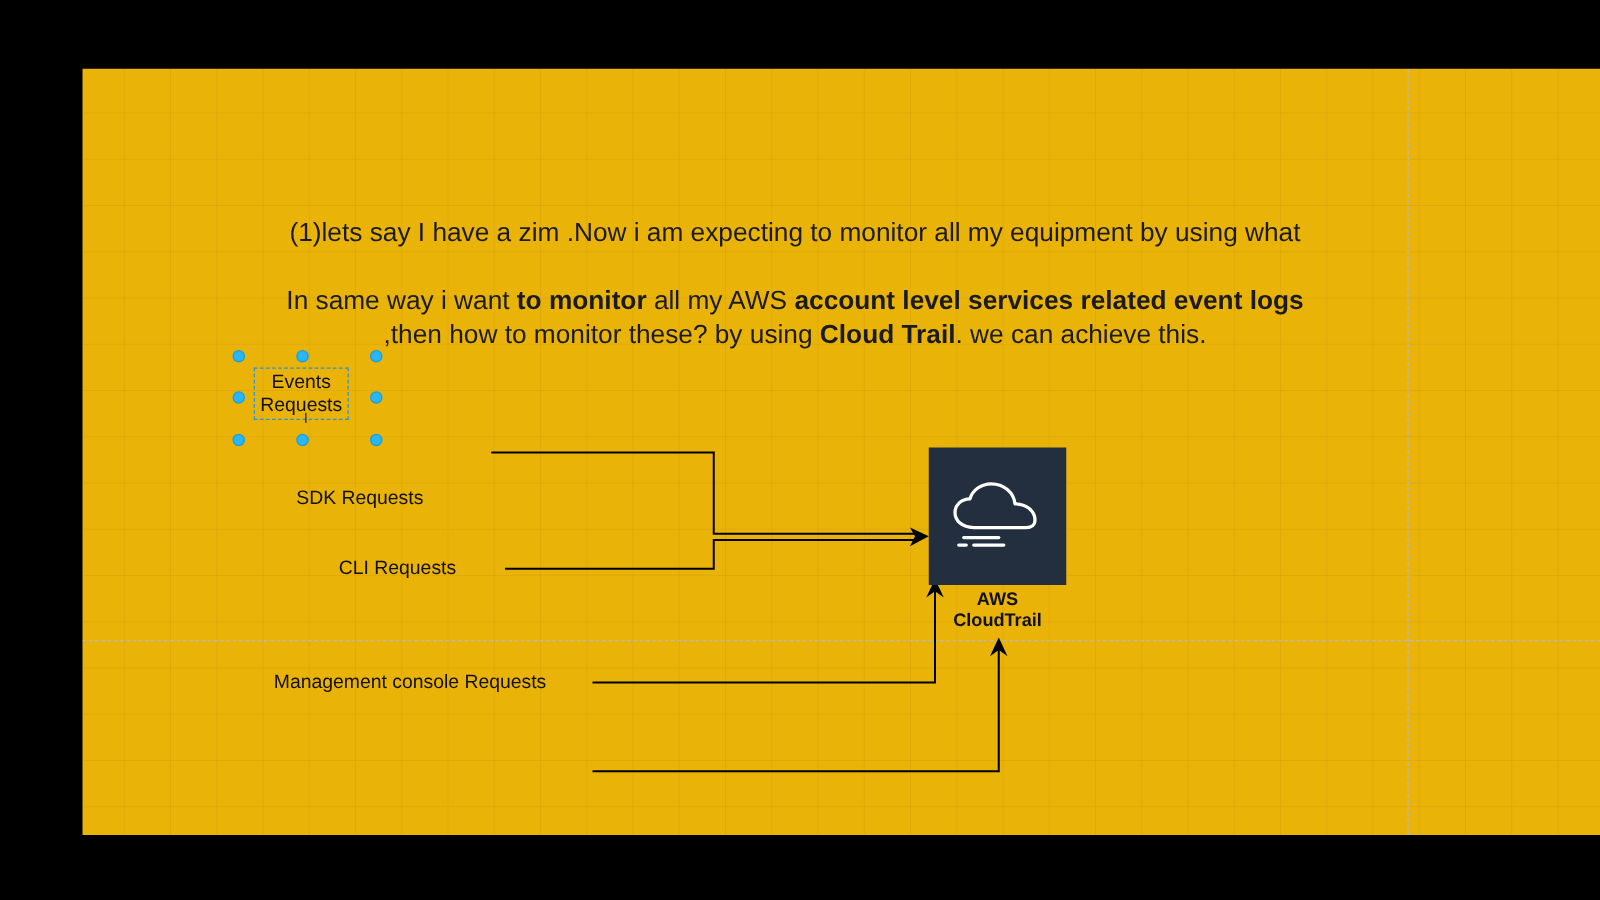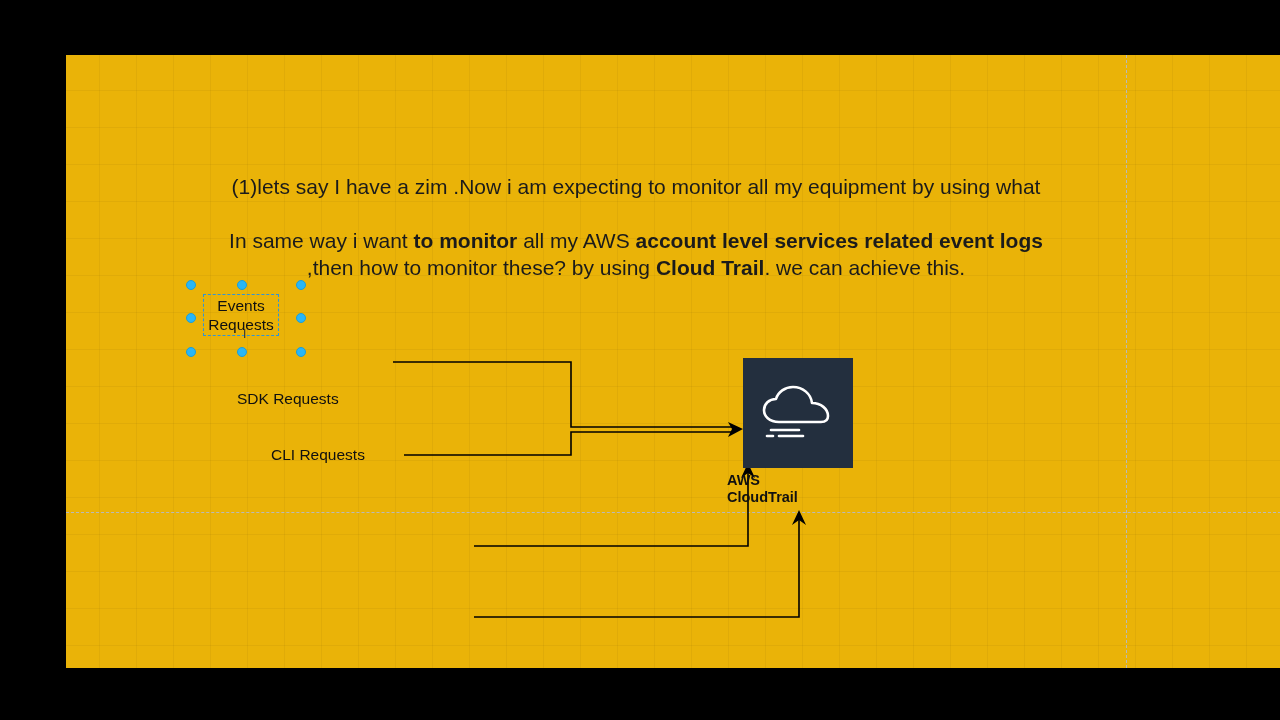--- a/index.html
+++ b/index.html
@@ -137,21 +137,21 @@
     background: #232f3e;
     display: flex;
     align-items: center;
     justify-content: center;
   }
   #cloudtrail-caption {
     position: absolute;
     left: 661px;
     top: 417px;
     width: 142px;
-    text-align: left;
+    text-align: center;
     font-size: 14.5px;
     line-height: 17px;
     color: #111;
     font-weight: bold;
     font-family: "Liberation Sans", sans-serif;
   }
 </style>
 </head>
 <body>
 
@@ -196,20 +196,21 @@
     <div class="handle" style="left:230px;  top:225px;"></div>
     <div class="handle" style="left:120px;  top:258px;"></div>
     <div class="handle" style="left:230px;  top:258px;"></div>
     <div class="handle" style="left:120px;  top:292px;"></div>
     <div class="handle" style="left:171px;  top:292px;"></div>
     <div class="handle" style="left:230px;  top:292px;"></div>
     <div class="cursor-mark">I</div>
 
     <div class="label" style="left:171px; top:299px;margin-top:36px;">SDK Requests</div>
     <div class="label" style="left:189px; top:391px;margin-left:16px;">CLI Requests</div>
+    <div class="label" style="left:153px; top:482px;">Management console Requests</div>
 
     <div id="cloudtrail">
       <svg width="78" height="58" viewBox="0 0 78 58">
         <path d="M20 38 C10 38 5 32 5 26 C5 20 10 15 17 15 C19 8 26 3 34 3 C44 3 52 10 53 19 C62 19 69 25 69 32 C69 36 66 38 62 38 Z" fill="none" stroke="#ffffff" stroke-width="2.6" stroke-linejoin="round"></path>
         <line x1="12" y1="46" x2="40" y2="46" stroke="#ffffff" stroke-width="2.6" stroke-linecap="round"></line>
         <line x1="20" y1="52" x2="44" y2="52" stroke="#ffffff" stroke-width="2.6" stroke-linecap="round"></line>
         <line x1="8" y1="52" x2="14" y2="52" stroke="#ffffff" stroke-width="2.6" stroke-linecap="round"></line>
       </svg>
     </div>
     <div id="cloudtrail-caption">

